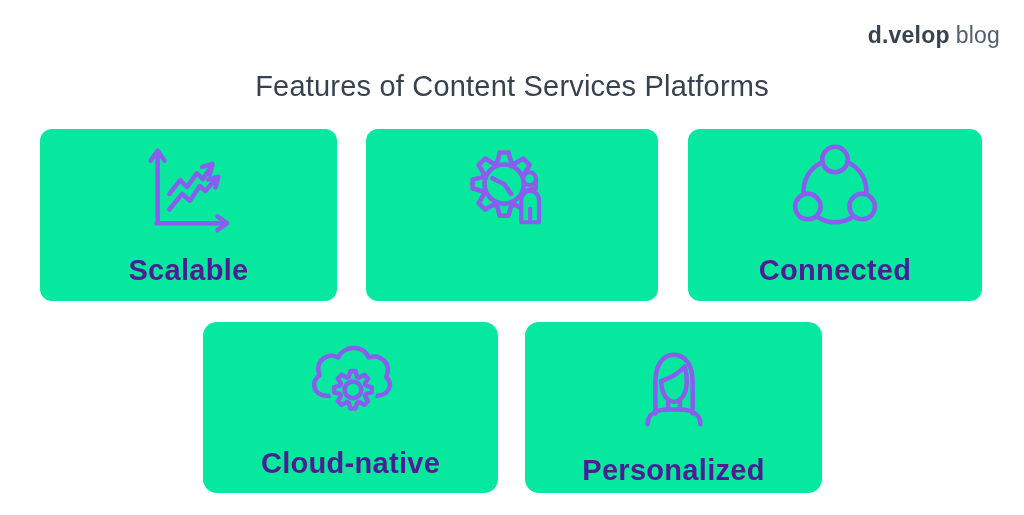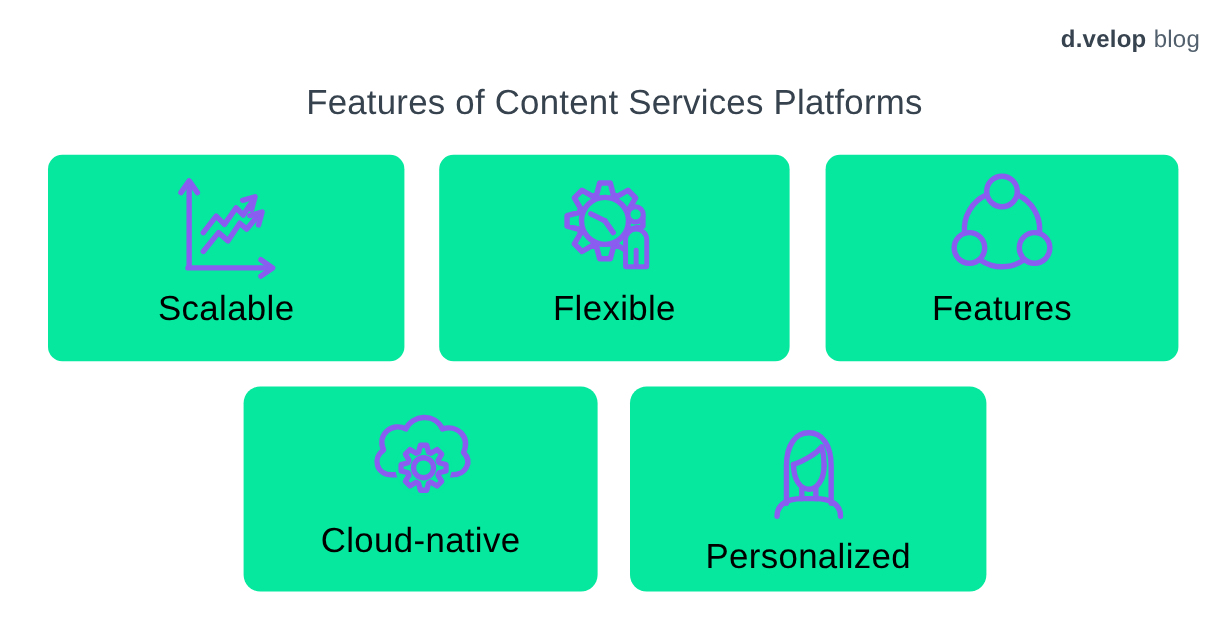--- a/index.html
+++ b/index.html
@@ -1,21 +1,21 @@
 <!DOCTYPE html>
 <html><head>
 <meta charset="utf-8">
 <style>
   html,body{margin:0;padding:0;background:#ffffff;}
   .canvas{
     position:relative;width:1024px;height:515px;background:#ffffff;overflow:hidden;
     font-family:"Liberation Sans",sans-serif;
   }
   .logo{
-    position:absolute;top:22px;right:24px;font-size:20px;color:#3c4a59;
+    position:absolute;top:22px;right:24px;font-size:23px;color:#3c4a59;
     letter-spacing:.2px;white-space:nowrap;
   }
   .logo .brand{font-weight:700;color:#37434f;}
   .logo .suffix{font-weight:400;color:#52606d;margin-left:6px;}
   .page-title{
     position:absolute;top:70px;left:0;width:100%;text-align:center;
     font-size:29px;font-weight:400;color:#36424d;letter-spacing:.2px;
   }
   .card{
     position:absolute;background:#05e89e;border-radius:12px;
@@ -24,21 +24,21 @@
   .row1{top:129px;height:172px;}
   .row2{top:322px;height:171px;border-radius:14px;}
   .c1{left:40px;width:297px;}
   .c2{left:366px;width:292px;}
   .c3{left:688px;width:294px;}
   .c4{left:203px;width:295px;}
   .c5{left:525px;width:297px;justify-content:center;}
   .icon-box{margin-top:9px;width:98px;height:98px;display:flex;align-items:center;justify-content:center;}
   .icon-box svg{width:98px;height:98px;display:block;}
   .card-label{
-    margin-top:6px;font-size:29px;font-weight:400;color:#000000;letter-spacing:.3px;
+    margin-top:18px;font-size:29px;font-weight:700;color:#4c1d95;letter-spacing:.3px;
   }
   .stroke{fill:none;stroke:#8a5cf0;stroke-width:4.6;stroke-linecap:round;stroke-linejoin:round;}
   .fillg{fill:#05e89e;stroke:#8a5cf0;stroke-linecap:round;stroke-linejoin:round;}
   .maskg{fill:#05e89e;stroke:none;}
 </style>
 </head>
 <body>
 
 <div class="canvas">
 
@@ -69,35 +69,34 @@
       <svg viewBox="0 0 100 100">
         <path class="stroke" style="stroke-width:3" transform="translate(42,47) scale(1.55)" d="M14.3,-4.6 L20.8,-2.9 L20.8,2.9 L14.3,4.6 L13.4,6.8 L16.8,12.6 L12.6,16.8 L6.8,13.4 L4.6,14.3 L2.9,20.8 L-2.9,20.8 L-4.6,14.3 L-6.8,13.4 L-12.6,16.8 L-16.8,12.6 L-13.4,6.8 L-14.3,4.6 L-20.8,2.9 L-20.8,-2.9 L-14.3,-4.6 L-13.4,-6.8 L-16.8,-12.6 L-12.6,-16.8 L-6.8,-13.4 L-4.6,-14.3 L-2.9,-20.8 L2.9,-20.8 L4.6,-14.3 L6.8,-13.4 L12.6,-16.8 L16.8,-12.6 L13.4,-6.8 Z"></path>
         <circle class="stroke" cx="42" cy="47" r="20"></circle>
         <path class="stroke" d="M42 47 L30 41"></path>
         <path class="stroke" d="M42 47 L49 57"></path>
         <path class="fillg" style="stroke-width:4.2" d="M59.5 86 V63 a9 9 0 0 1 18 0 V86 Z"></path>
         <path class="stroke" style="stroke-width:4.2" d="M68.5 72 V84"></path>
         <circle class="fillg" style="stroke-width:4.2" cx="68" cy="41.5" r="6.5"></circle>
       </svg>
     </div>
-    <div class="card-label">Flexible</div>
   </div>
 
   <div class="card row1 c3">
     <div class="icon-box">
       <svg viewBox="0 0 100 100">
         <path class="stroke" d="M63.5 25 A32 32 0 0 1 81.9 56.8"></path>
         <path class="stroke" d="M68.4 80.2 A32 32 0 0 1 31.6 80.2"></path>
         <path class="stroke" d="M18.1 56.8 A32 32 0 0 1 36.5 25"></path>
         <circle class="stroke" cx="50" cy="22" r="13"></circle>
         <circle class="stroke" cx="22.3" cy="70" r="13"></circle>
         <circle class="stroke" cx="77.7" cy="70" r="13"></circle>
       </svg>
     </div>
-    <div class="card-label">Features</div>
+    <div class="card-label">Connected</div>
   </div>
 
   <div class="card row2 c4">
     <div class="icon-box">
       <svg viewBox="0 0 100 100">
         <path class="stroke" d="M25 66 C12 66 8 52 18 45 C12 31 26 21 37 27 C42 15 62 13 68 27 C80 23 92 33 86 47 C94 55 88 66 76 66 Z"></path>
         <circle class="maskg" cx="52" cy="60" r="24"></circle>
         <path class="fillg" style="stroke-width:4.9" transform="translate(52,60) scale(0.92)" d="M14.3,-4.6 L20.8,-2.9 L20.8,2.9 L14.3,4.6 L13.4,6.8 L16.8,12.6 L12.6,16.8 L6.8,13.4 L4.6,14.3 L2.9,20.8 L-2.9,20.8 L-4.6,14.3 L-6.8,13.4 L-12.6,16.8 L-16.8,12.6 L-13.4,6.8 L-14.3,4.6 L-20.8,2.9 L-20.8,-2.9 L-14.3,-4.6 L-13.4,-6.8 L-16.8,-12.6 L-12.6,-16.8 L-6.8,-13.4 L-4.6,-14.3 L-2.9,-20.8 L2.9,-20.8 L4.6,-14.3 L6.8,-13.4 L12.6,-16.8 L16.8,-12.6 L13.4,-6.8 Z"></path>
         <circle class="stroke" cx="52" cy="60" r="8.5"></circle>
       </svg>

